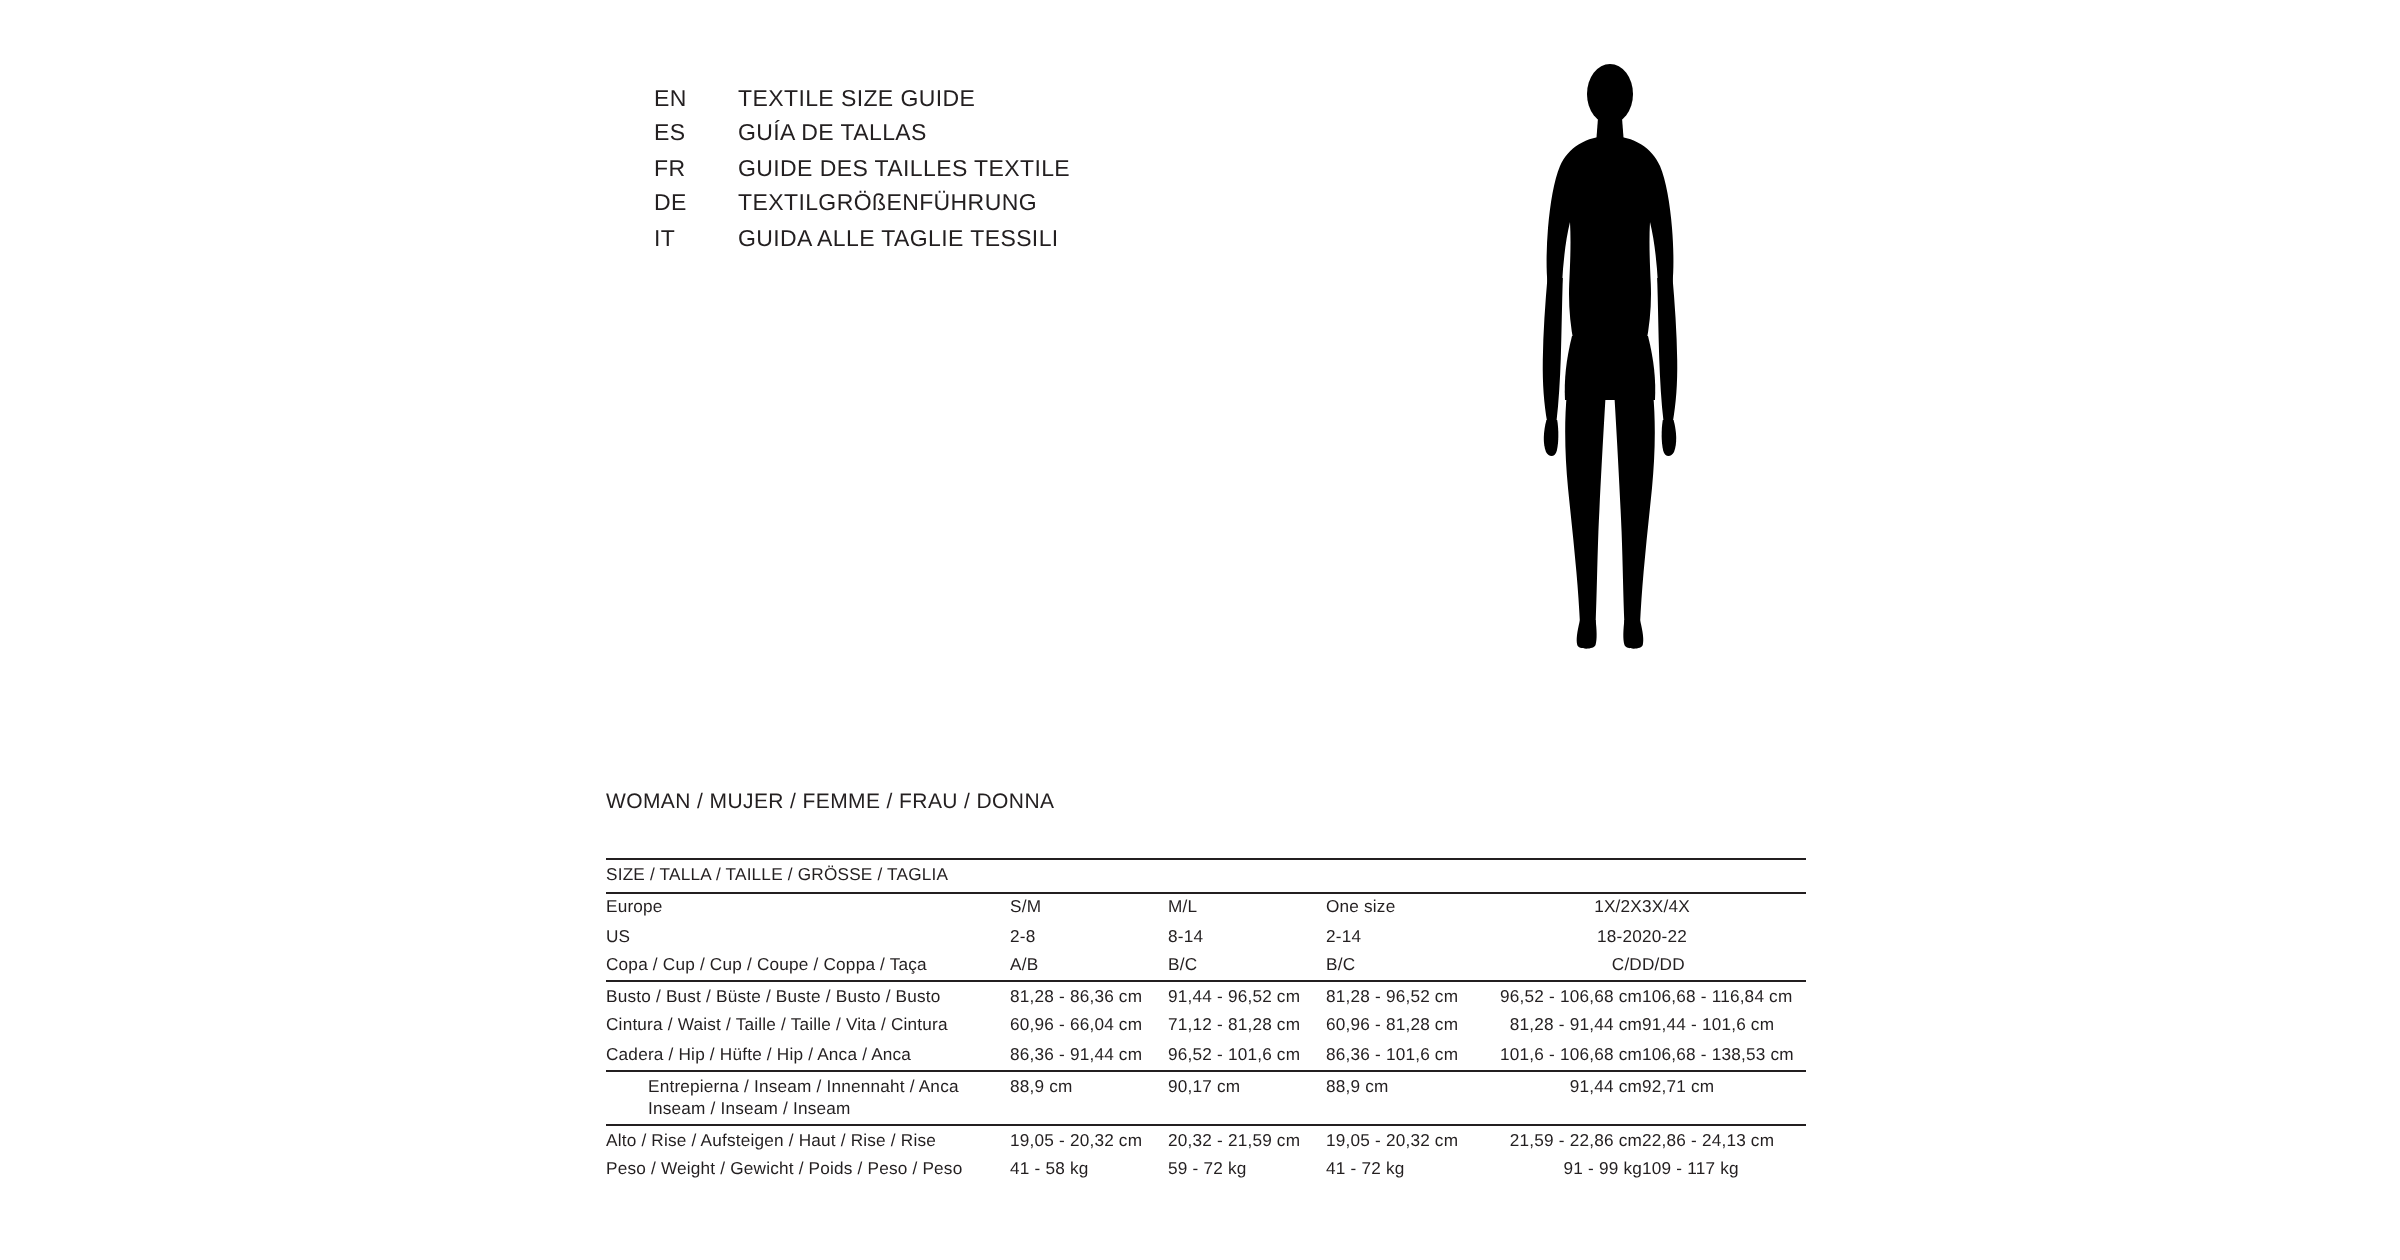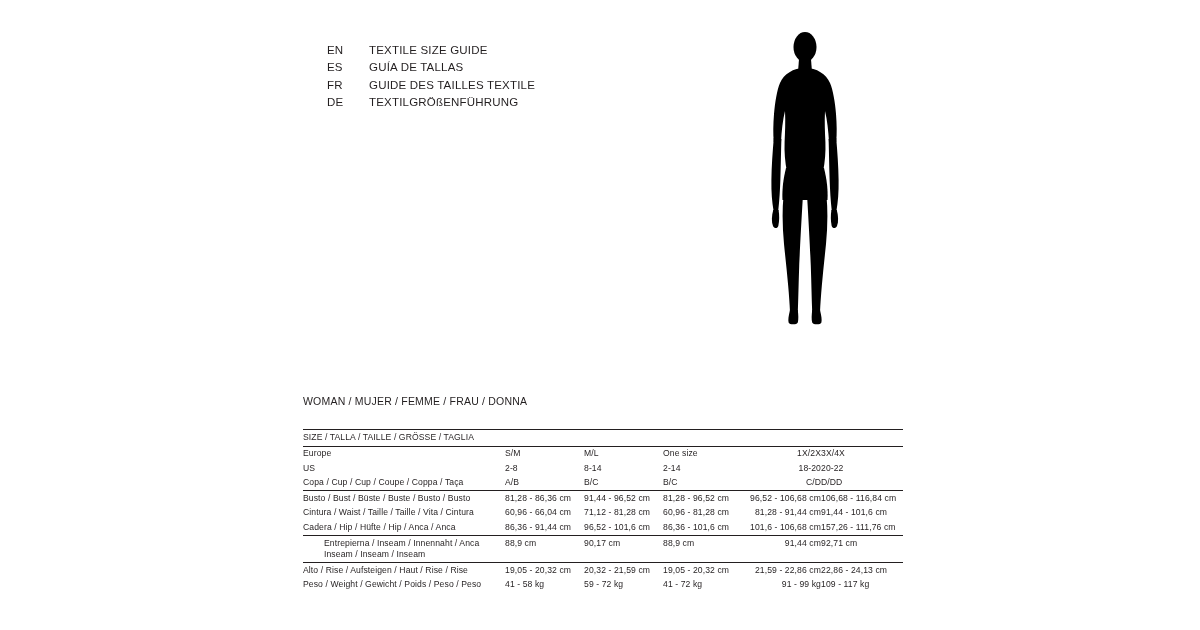--- a/index.html
+++ b/index.html
@@ -107,20 +107,24 @@
     <span class="legend-code">ES</span>
     <span class="legend-text">GUÍA DE TALLAS</span>
   </div>
   <div class="legend-row">
     <span class="legend-code">FR</span>
     <span class="legend-text">GUIDE DES TAILLES TEXTILE</span>
   </div>
   <div class="legend-row">
     <span class="legend-code">DE</span>
     <span class="legend-text">TEXTILGRÖßENFÜHRUNG</span>
+  </div>
+  <div class="legend-row">
+    <span class="legend-code">IT</span>
+    <span class="legend-text">GUIDA ALLE TAGLIE TESSILI</span>
   </div>
 </div>
 
 <div class="figure">
   <svg width="140" height="300" viewBox="0 0 140 300" xmlns="http://www.w3.org/2000/svg" aria-hidden="true">
     <g fill="#000000">
 
       <ellipse cx="70" cy="17" rx="11.5" ry="15"></ellipse>
 
       <path d="M64,29 L76,29 L77,42 L63,42 Z"></path>
@@ -244,21 +248,21 @@
         <td class="col-v4">81,28 - 91,44 cm</td>
         <td class="col-v5">91,44 - 101,6 cm</td>
       </tr>
 
       <tr class="rule-bot">
         <td class="col-label">Cadera / Hip / Hüfte / Hip / Anca / Anca</td>
         <td class="col-v">86,36 - 91,44 cm</td>
         <td class="col-v2">96,52 - 101,6 cm</td>
         <td class="col-v3">86,36 - 101,6 cm</td>
         <td class="col-v4">101,6 - 106,68 cm</td>
-        <td class="col-v5">157,26 - 111,76 cm</td>
+        <td class="col-v5">106,68 - 138,53 cm</td>
       </tr>
 
       <tr>
         <td class="col-label">
           <span class="sub">Entrepierna / Inseam / Innennaht / Anca</span>
           <span class="sub">Inseam / Inseam / Inseam</span>
         </td>
         <td class="col-v">88,9 cm</td>
         <td class="col-v2">90,17 cm</td>
         <td class="col-v3">88,9 cm</td>

